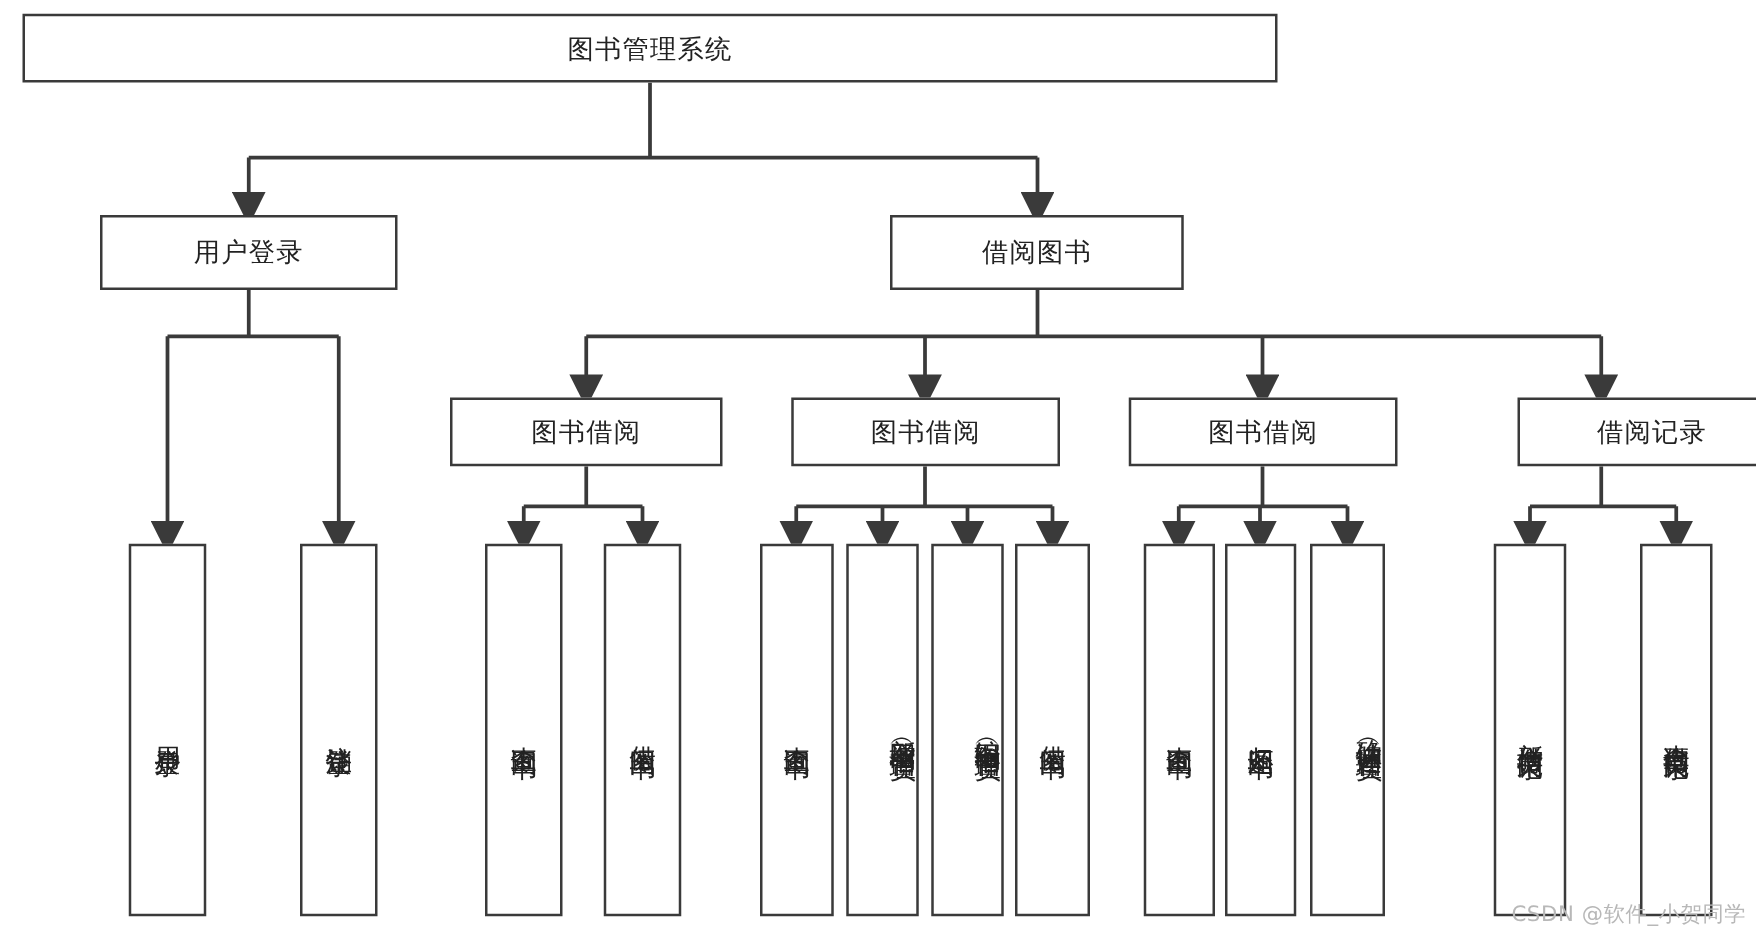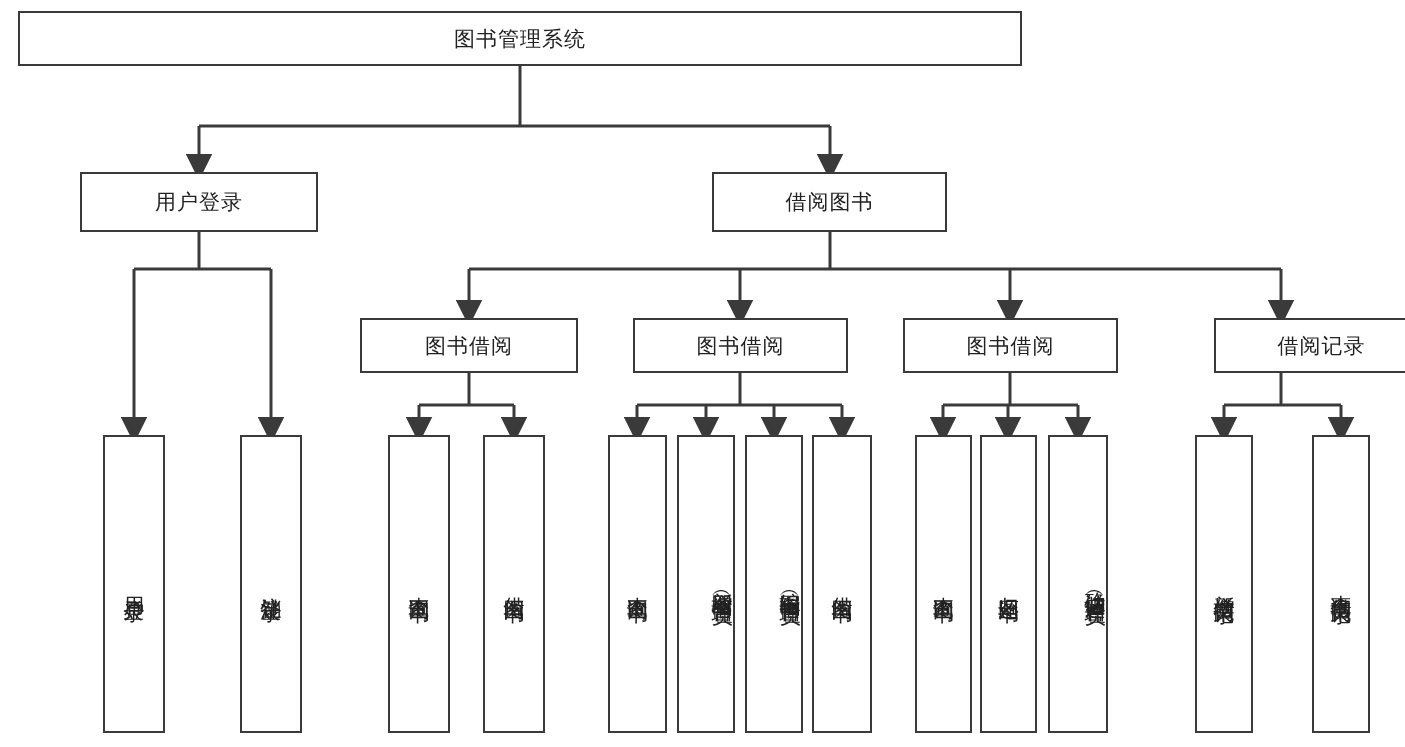--- a/index.html
+++ b/index.html
@@ -135,13 +135,14 @@
       <div class="node v" style="left: 677px; top: 435px; width: 58px; height: 298px;">新增图书（管理员）</div>
       <div class="node v" style="left: 745px; top: 435px; width: 58px; height: 298px;">编辑图书（管理员）</div>
       <div class="node v mid" style="left: 812px; top: 435px; width: 60px; height: 298px;">借阅图书</div>
       <div class="node v mid" style="left: 915px; top: 435px; width: 57px; height: 298px;">查询图书</div>
       <div class="node v mid" style="left: 980px; top: 435px; width: 57px; height: 298px;">归还图书</div>
       <div class="node v" style="left: 1048px; top: 435px; width: 60px; height: 298px;">确认归还（管理员）</div>
       <div class="node v mid" style="left: 1195px; top: 435px; width: 58px; height: 298px;">新增借阅记录</div>
       <div class="node v mid" style="left: 1312px; top: 435px; width: 58px; height: 298px;">查询借阅记录</div>
     </div>
 
+  <div class="watermark">CSDN @软件_小贺同学</div>
 </div>
 
 </body></html>

